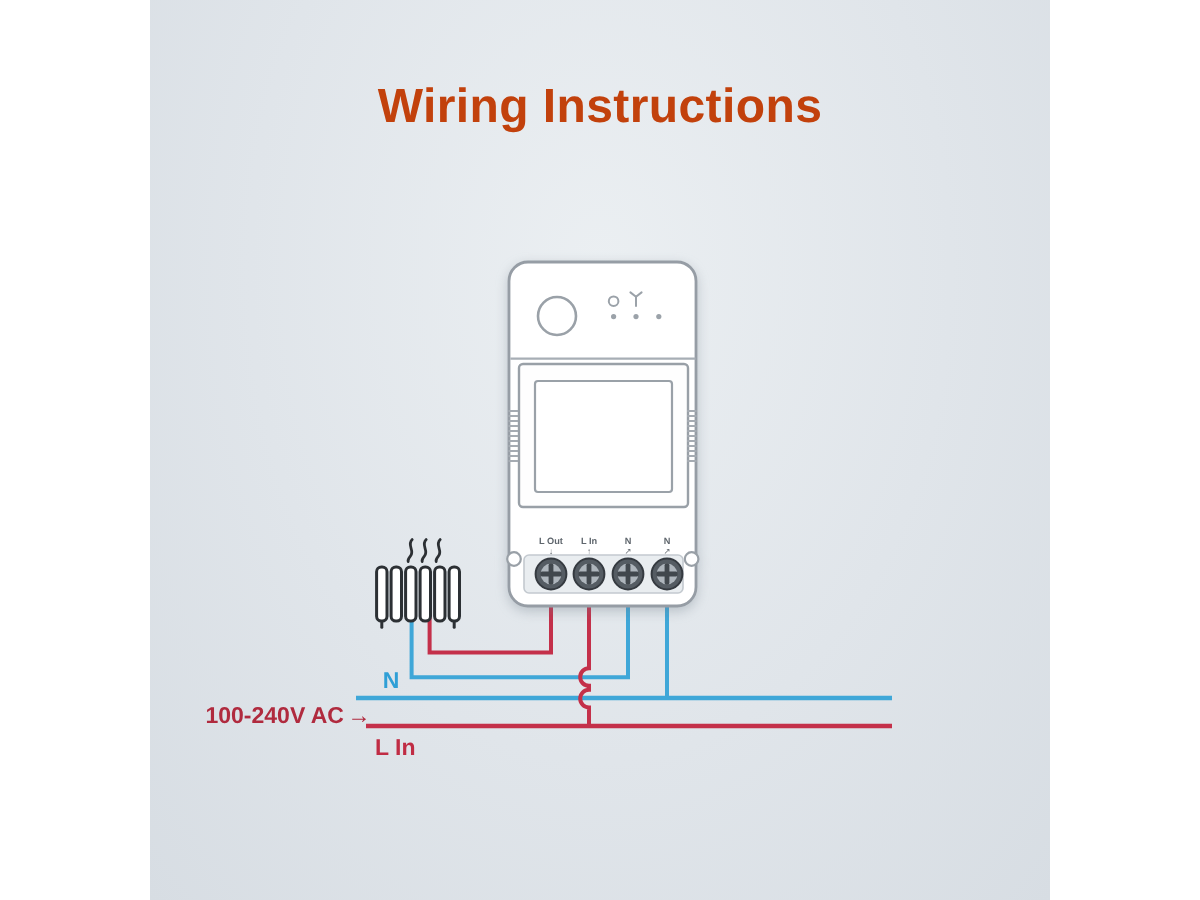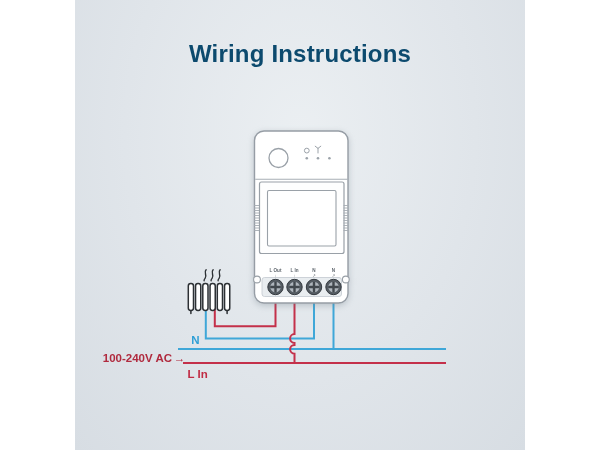--- a/index.html
+++ b/index.html
@@ -7,21 +7,21 @@
     width:600px;height:450px;position:relative;overflow:hidden;
     background:#ffffff;
     font-family:"Liberation Sans", sans-serif;
   }
   .canvas{
     position:absolute;left:75px;top:0;width:450px;height:450px;
     background:radial-gradient(ellipse at 50% 30%, #ebeff2 0%, #e0e5ea 55%, #d7dde3 100%);
   }
   .page-title{
     position:absolute;left:0;top:40px;width:600px;
-    text-align:center;font-size:24px;font-weight:700;color:#0c4a6e;
+    text-align:center;font-size:24px;font-weight:700;color:#c2410c;
     letter-spacing:.2px;margin:0;
   }
   .diagram{position:absolute;left:0;top:0;}
   svg text{font-family:"Liberation Sans", sans-serif;}
   .device-shadow{filter:drop-shadow(0 2px 3px rgba(110,122,135,.35));}
   .tinylabel{font-size:4.6px;font-weight:700;fill:#5f666d;}
   .tinymark{font-size:4.2px;fill:#6a7077;}
   .wirelabel{font-size:11.5px;font-weight:700;}
 </style>
 </head>

